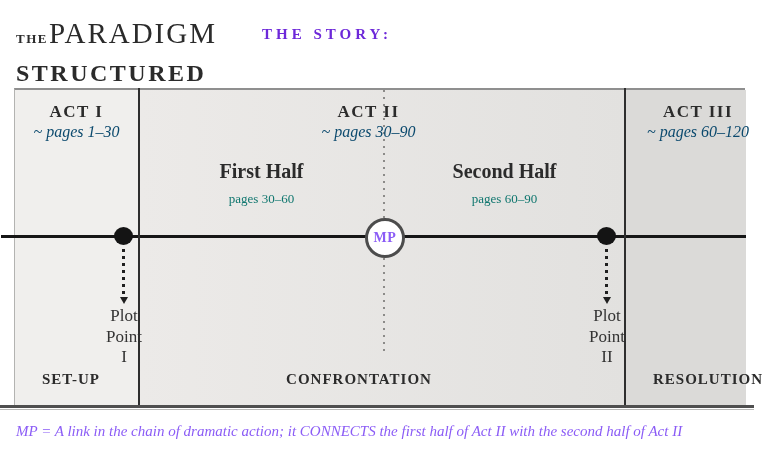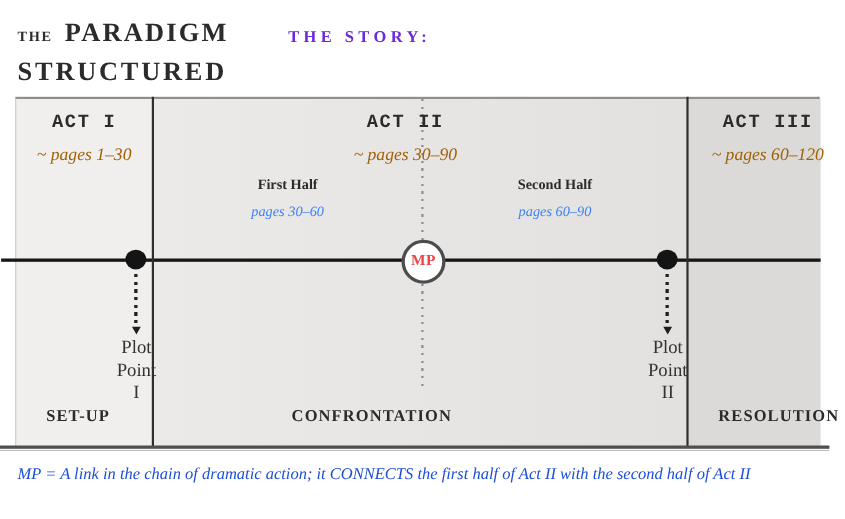--- a/index.html
+++ b/index.html
@@ -3,23 +3,23 @@
 <meta charset="utf-8">
 <style>
   html,body{margin:0;padding:0;background:#ffffff;}
   .canvas{
     position:relative;width:768px;height:472px;background:#ffffff;
     font-family:"Liberation Serif","DejaVu Serif",serif;color:#2b2b2b;
     overflow:hidden;
   }
   
   .title{position:absolute;left:16px;top:14px;line-height:1.35;}
-  .title-row{display:flex;align-items:baseline;gap:11px;}
+  .title-row{display:flex;align-items:baseline;gap:1px;}
   .title-the{font-size:13px;font-weight:bold;letter-spacing:1.5px;}
-  .title-main{font-size:24px;font-weight:bold;letter-spacing:2px;}
+  .title-main{font-size:29px;font-weight:normal;letter-spacing:2px;}
   .title-line2{font-size:24px;font-weight:bold;letter-spacing:2.5px;margin-top:4px;}
   .story-label{
     position:absolute;left:262px;top:26px;font-size:15px;font-weight:bold;
     letter-spacing:4px;color:#6d28d9;
   }
   
   .box{
     position:absolute;left:14px;top:88px;width:731px;height:318px;
     border-top:2px solid #8f8f8f;border-left:1px solid #b3b3b1;border-right:2px solid #8f8f8f;
     box-sizing:border-box;
@@ -34,36 +34,36 @@
   .mid-dotted{
     position:absolute;left:368px;top:0;width:2px;height:262px;z-index:1;
     background:repeating-linear-gradient(to bottom,#8c8b89 0 2px,transparent 2px 7px);
   }
   .bottom-rule{position:absolute;left:0;top:405px;width:754px;height:3px;background:#4f4f4f;z-index:4;}
   .bottom-rule-shadow{position:absolute;left:0;top:409px;width:754px;height:1px;background:#b9b9b7;z-index:4;}
   
   .main-line{position:absolute;left:-14px;top:145px;width:745px;height:3px;background:#161616;z-index:2;}
   
   .act-header{position:absolute;top:12px;text-align:center;z-index:2;}
-  .act-header .act-name{font-size:17px;font-weight:bold;letter-spacing:1.5px;font-family:Liberation Mono, monospace;}
-  .act-header .act-pages{font-size:16px;font-style:italic;color:#a16207;margin-top:11px;}
+  .act-header .act-name{font-size:17px;font-weight:bold;letter-spacing:1.5px;}
+  .act-header .act-pages{font-size:16px;font-style:italic;color:#0c4a6e;margin-top:1px;}
   .hdr-act1{left:0;width:123px;}
   .hdr-act2{left:125px;width:457px;}
   .hdr-act3{left:611px;width:144px;}
   
   .half{position:absolute;top:70px;text-align:center;z-index:2;}
   .half-1{left:125px;width:243px;}
   .half-2{left:370px;width:239px;}
-  .half-label{font-size:13px;font-weight:bold;}
-  .half-pages{font-size:13px;font-style:italic;color:#3b82f6;margin-top:8px;}
+  .half-label{font-size:20px;font-weight:bold;}
+  .half-pages{font-size:13px;color:#0f766e;margin-top:8px;}
   
   .mp-circle{
     position:absolute;left:350px;top:128px;width:34px;height:34px;border:3px solid #4c4c4c;
     border-radius:50%;background:#ffffff;z-index:5;display:flex;align-items:center;justify-content:center;
-    font-size:14px;font-weight:bold;letter-spacing:0.5px;color:#ef4444;
+    font-size:14px;font-weight:bold;letter-spacing:0.5px;color:#8b5cf6;
   }
   
   .pp-dot{position:absolute;top:137px;width:19px;height:18px;border-radius:50%;background:#141414;z-index:4;}
   .pp-dot-1{left:99px;}
   .pp-dot-2{left:582px;}
   .pp-arrow{
     position:absolute;top:159px;width:3px;height:48px;z-index:2;
     background:repeating-linear-gradient(to bottom,#1f1f1f 0 3px,transparent 3px 7px);
   }
   .pp-arrow-1{left:107px;}
@@ -76,25 +76,25 @@
   .pp-arrowhead-2{left:587.5px;}
   .pp-label{
     position:absolute;top:216px;width:70px;text-align:center;z-index:2;
     font-size:17px;line-height:1.22;color:#333;white-space:pre-line;
   }
   .pp-label-1{left:74px;}
   .pp-label-2{left:557px;}
   
   .phase{position:absolute;top:281px;text-align:center;font-size:15px;font-weight:bold;letter-spacing:1px;z-index:2;}
   .phase-1{left:0;width:112px;}
-  .phase-2{left:115px;width:416px;font-family:Liberation Serif, serif;}
+  .phase-2{left:136px;width:416px;font-family:Liberation Serif, serif;}
   .phase-3{left:611px;width:120px;padding-left:22px;}
   
   .caption{
-    position:absolute;left:16px;top:423px;width:740px;font-size:15px;font-style:italic;color:#1d4ed8;
+    position:absolute;left:16px;top:423px;width:740px;font-size:15px;font-style:italic;color:#8b5cf6;
   }
 </style>
 </head>
 <body>
 
 <div class="canvas">
 
   <div class="title">
     <div class="title-row">
       <span class="title-the">THE</span>

